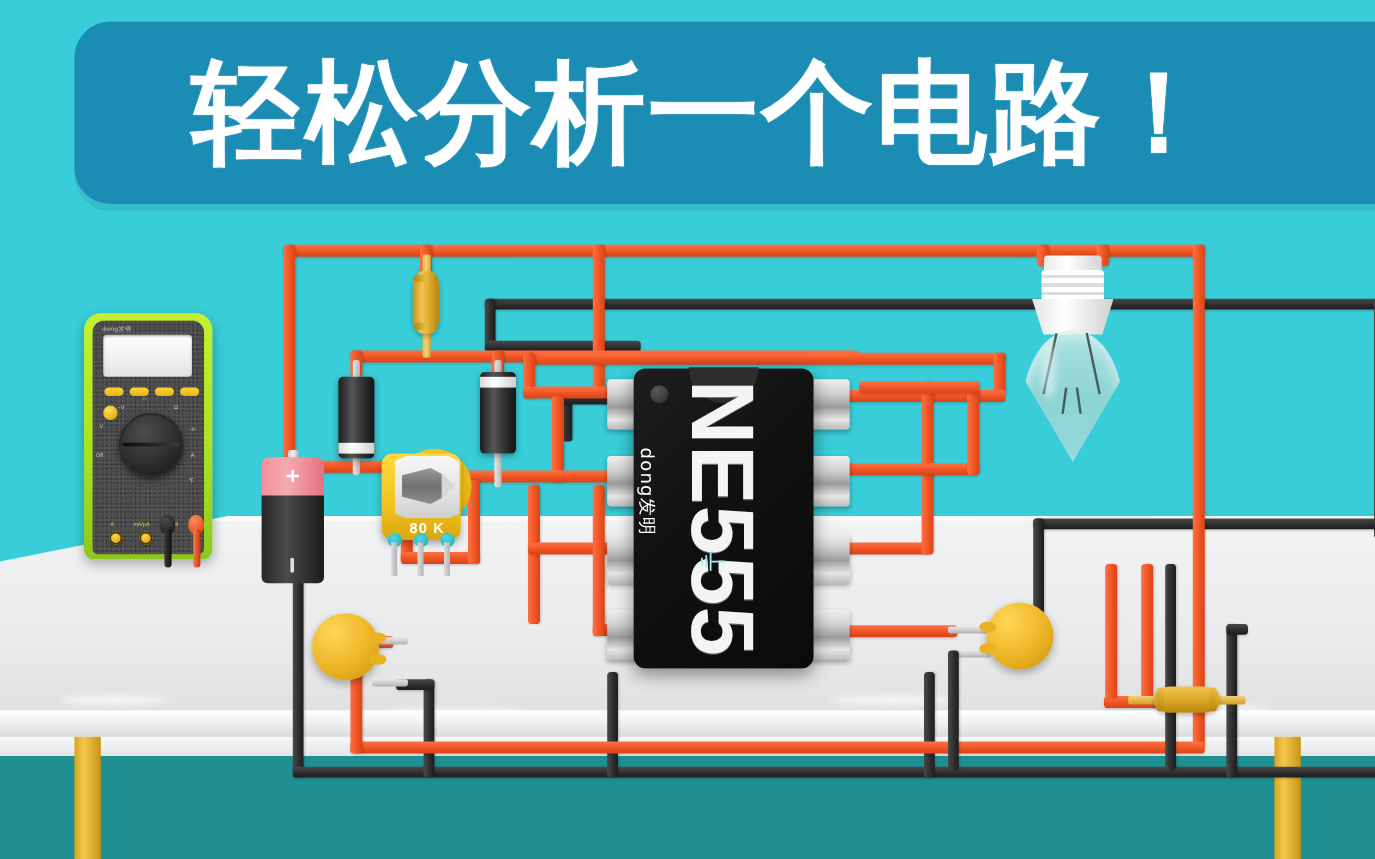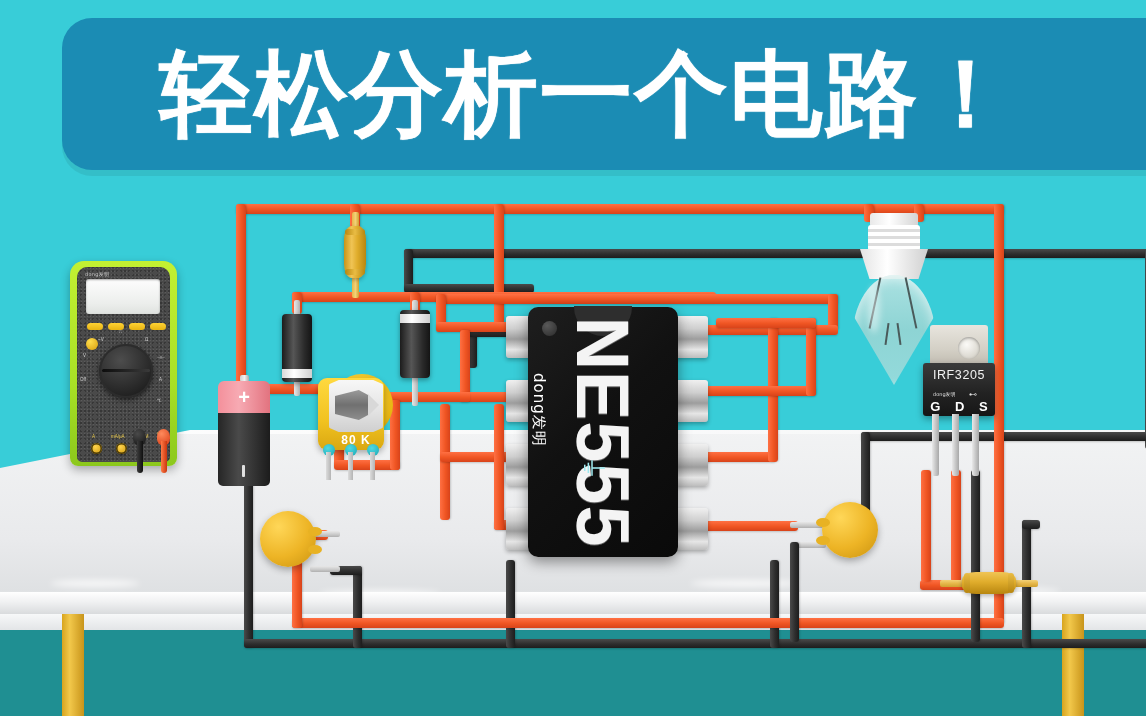--- a/index.html
+++ b/index.html
@@ -459,37 +459,19 @@
     <div class="bulb-neck"></div>
     <div class="bulb-glass">
       <div class="bulb-fil" style="left:22px;top:2px;height:52px;transform:rotate(12deg);"></div>
       <div class="bulb-fil" style="left:58px;top:2px;height:52px;transform:rotate(-12deg);"></div>
       <div class="bulb-fil" style="left:34px;top:48px;height:22px;transform:rotate(8deg);"></div>
       <div class="bulb-fil" style="left:46px;top:48px;height:22px;transform:rotate(-8deg);"></div>
     </div>
     <div class="bulb-gloss"></div>
   </div>
 
-  <div class="fet">
-    <div class="fet-tab">
-      <div class="fet-hole"></div>
-    </div>
-    <div class="fet-body">
-      <div class="fet-part">IRF3205</div>
-      <div class="fet-brand">dong发明</div>
-      <div class="fet-sym">⊷</div>
-      <div class="fet-pins">
-        <span>G</span>
-        <span>D</span>
-        <span>S</span>
-      </div>
-    </div>
-    <div class="fet-leg g"></div>
-    <div class="fet-leg d"></div>
-    <div class="fet-leg s"></div>
-  </div>
   <div class="w blkv" style="left:971px;top:470px;width:9px;height:172px;"></div>
 
   <div class="banner">
     <div class="banner-title">轻松分析一个电路！</div>
   </div>
 
 </div>
 
 </body></html>

